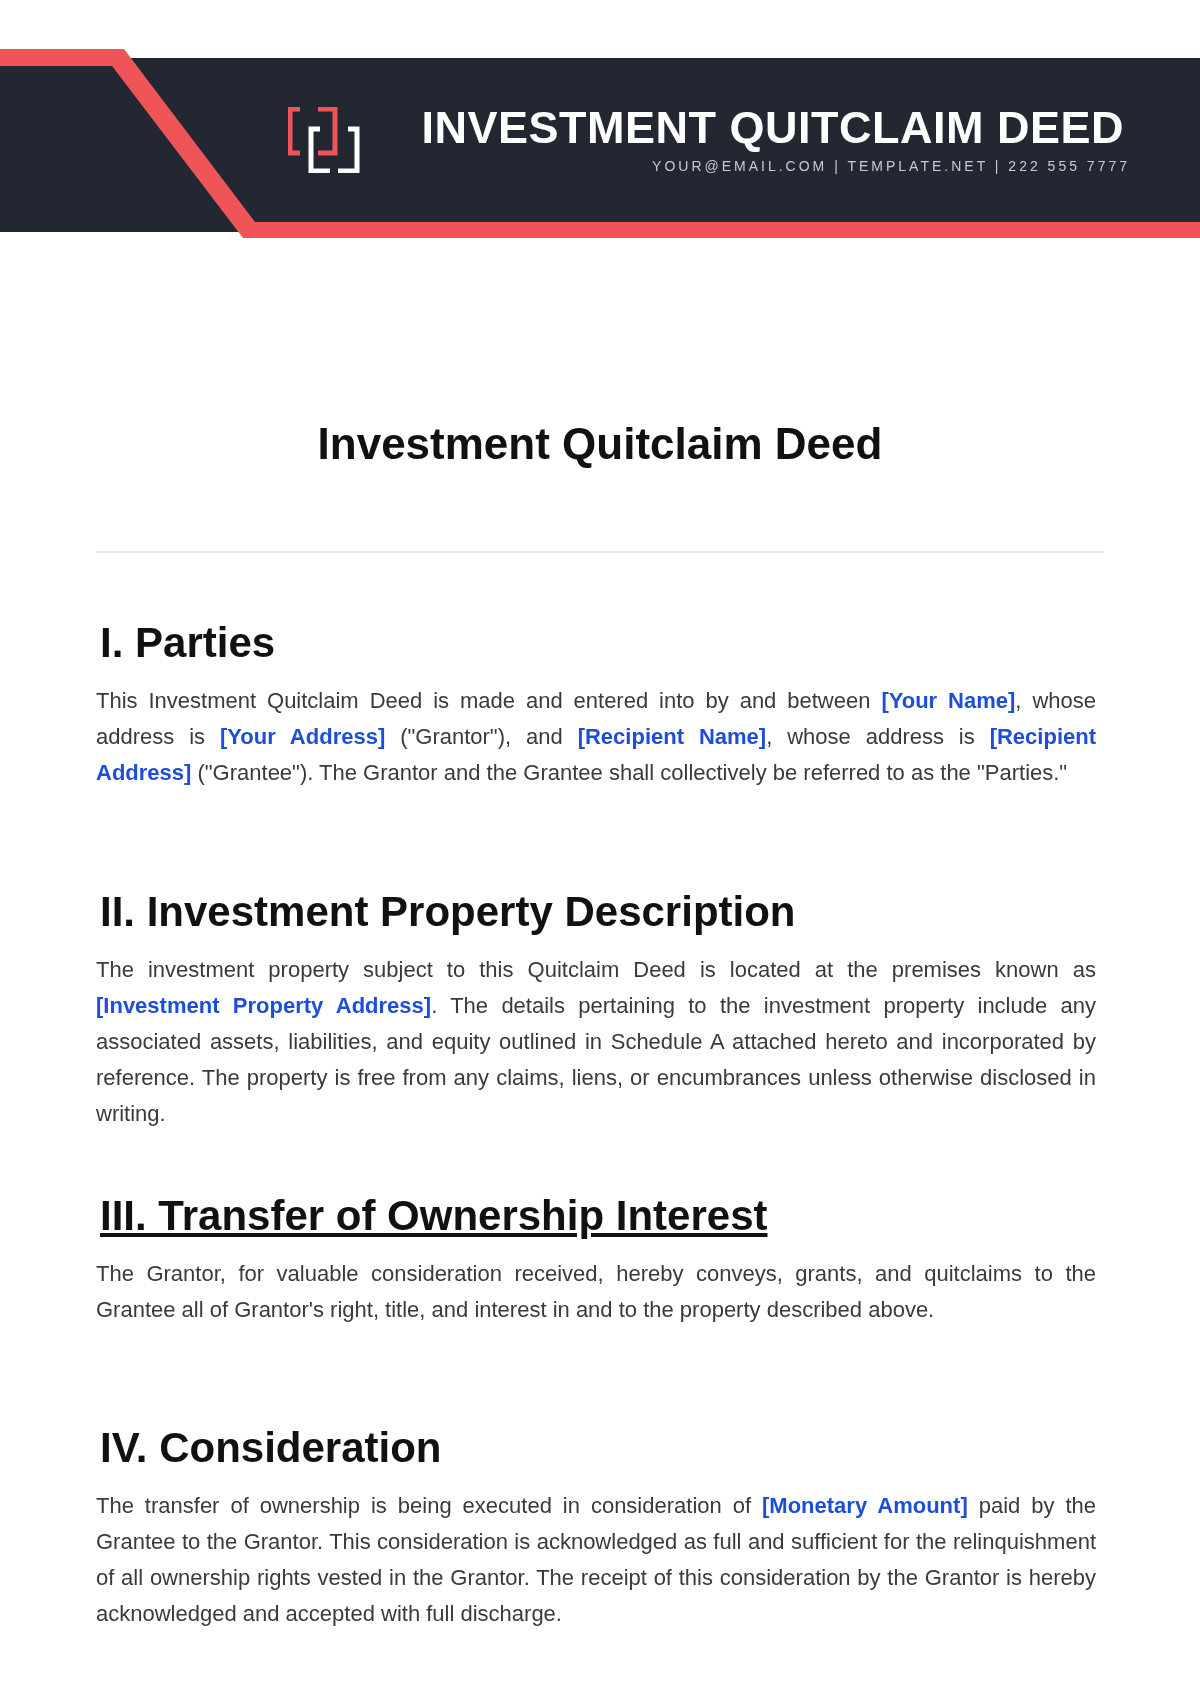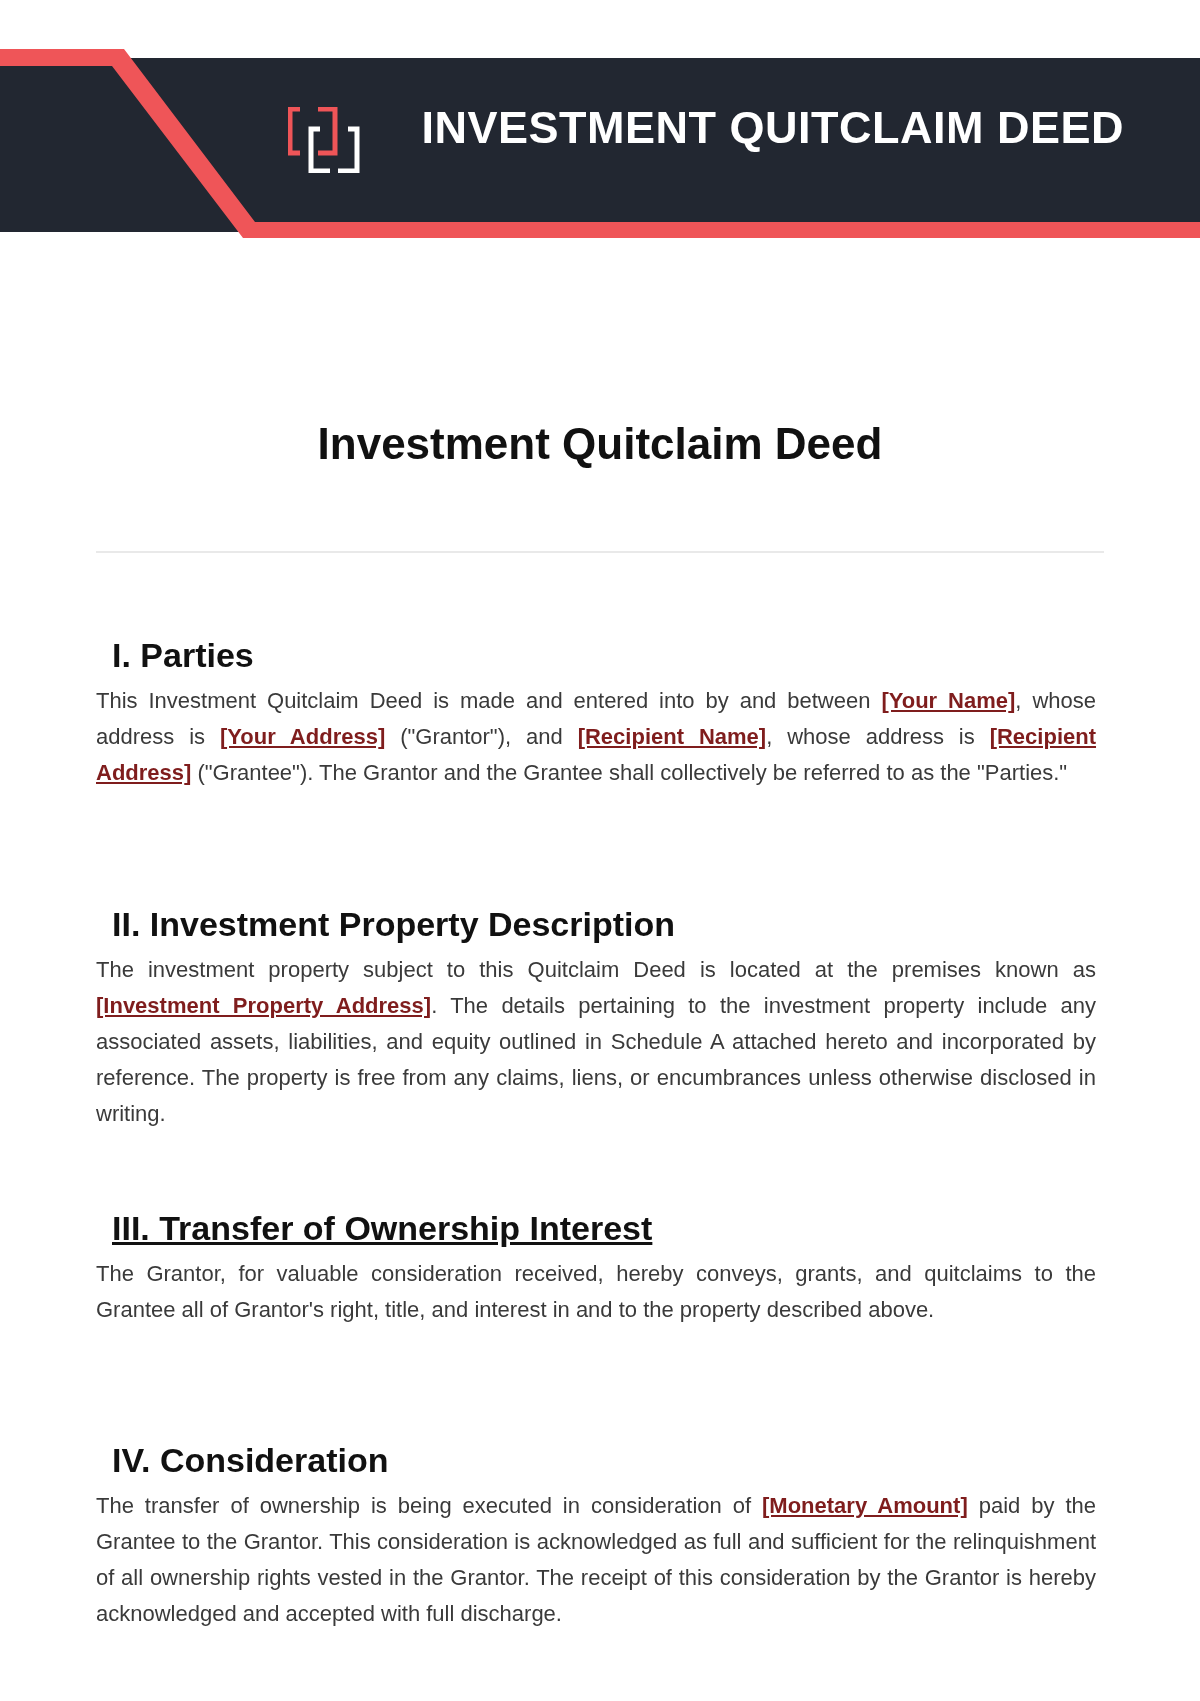--- a/index.html
+++ b/index.html
@@ -54,38 +54,38 @@
     .divider {
       position: absolute;
       left: 96px; top: 543px;
       width: 1008px; height: 2px;
       background: #e9e9e9;
       border: 0;
     }
     .section-heading {
       position: absolute;
       left: 96px;
-      margin: 16px;
-      font-size: 34px;
+      margin: 4px;
+      font-size: 42px;
       font-weight: bold;
       color: #111111;
       line-height: 42px;
       white-space: nowrap;
     }
     .para {
       position: absolute;
       left: 96px;
       width: 1000px;
       margin: 0;
       font-size: 22px;
       line-height: 36px;
       color: #3a3a3a;
       text-align: justify;
     }
-    .para b { color: #7f1d1d; font-weight: bold; text-decoration: underline; }
+    .para b { color: #1d4ed8; font-weight: bold; }
   </style>
 </head>
 <body>
 
 <div class="header">
   <svg class="banner" width="1200" height="250" viewBox="0 0 1200 250">
 
     <rect x="0" y="58" width="1200" height="174" fill="#222731"></rect>
 
     <path d="M0 49 L124 49 L255 222 L1200 222 L1200 238 L243 238 L112 66 L0 66 Z" fill="#ef5558"></path>
@@ -94,20 +94,21 @@
   <svg class="logo" viewBox="0 0 72 66" width="72" height="66">
 
     <path d="M12 2 L2 2 L2 46 L12 46" fill="none" stroke="#ef5558" stroke-width="5"></path>
     <path d="M30 2 L47 2 L47 46 L30 46" fill="none" stroke="#ef5558" stroke-width="5"></path>
 
     <path d="M32 22 L23 22 L23 64 L42 64" fill="none" stroke="#ffffff" stroke-width="5"></path>
     <path d="M60 22 L69 22 L69 64 L50 64" fill="none" stroke="#ffffff" stroke-width="5"></path>
   </svg>
 
   <div class="header-title">INVESTMENT QUITCLAIM DEED</div>
+  <div class="header-contact">YOUR@EMAIL.COM | TEMPLATE.NET | 222 555 7777</div>
 </div>
 
 <h1 class="doc-title">Investment Quitclaim Deed</h1>
 <hr class="divider">
 
 <h2 class="section-heading" style="top:618px;">I. Parties</h2>
 <p class="para" style="top:683px;"><span>This Investment Quitclaim Deed is made and entered into by and between </span><b>[Your Name]</b><span>, whose address is </span><b>[Your Address]</b><span> ("Grantor"), and </span><b>[Recipient Name]</b><span>, whose address is </span><b>[Recipient Address]</b><span> ("Grantee"). The Grantor and the Grantee shall collectively be referred to as the "Parties."</span></p>
 
 <h2 class="section-heading" style="top:887px;text-align:center;">II. Investment Property Description</h2>
 <p class="para" style="top:952px;"><span>The investment property subject to this Quitclaim Deed is located at the premises known as </span><b>[Investment Property Address]</b><span>. The details pertaining to the investment property include any associated assets, liabilities, and equity outlined in Schedule A attached hereto and incorporated by reference. The property is free from any claims, liens, or encumbrances unless otherwise disclosed in writing.</span></p>

